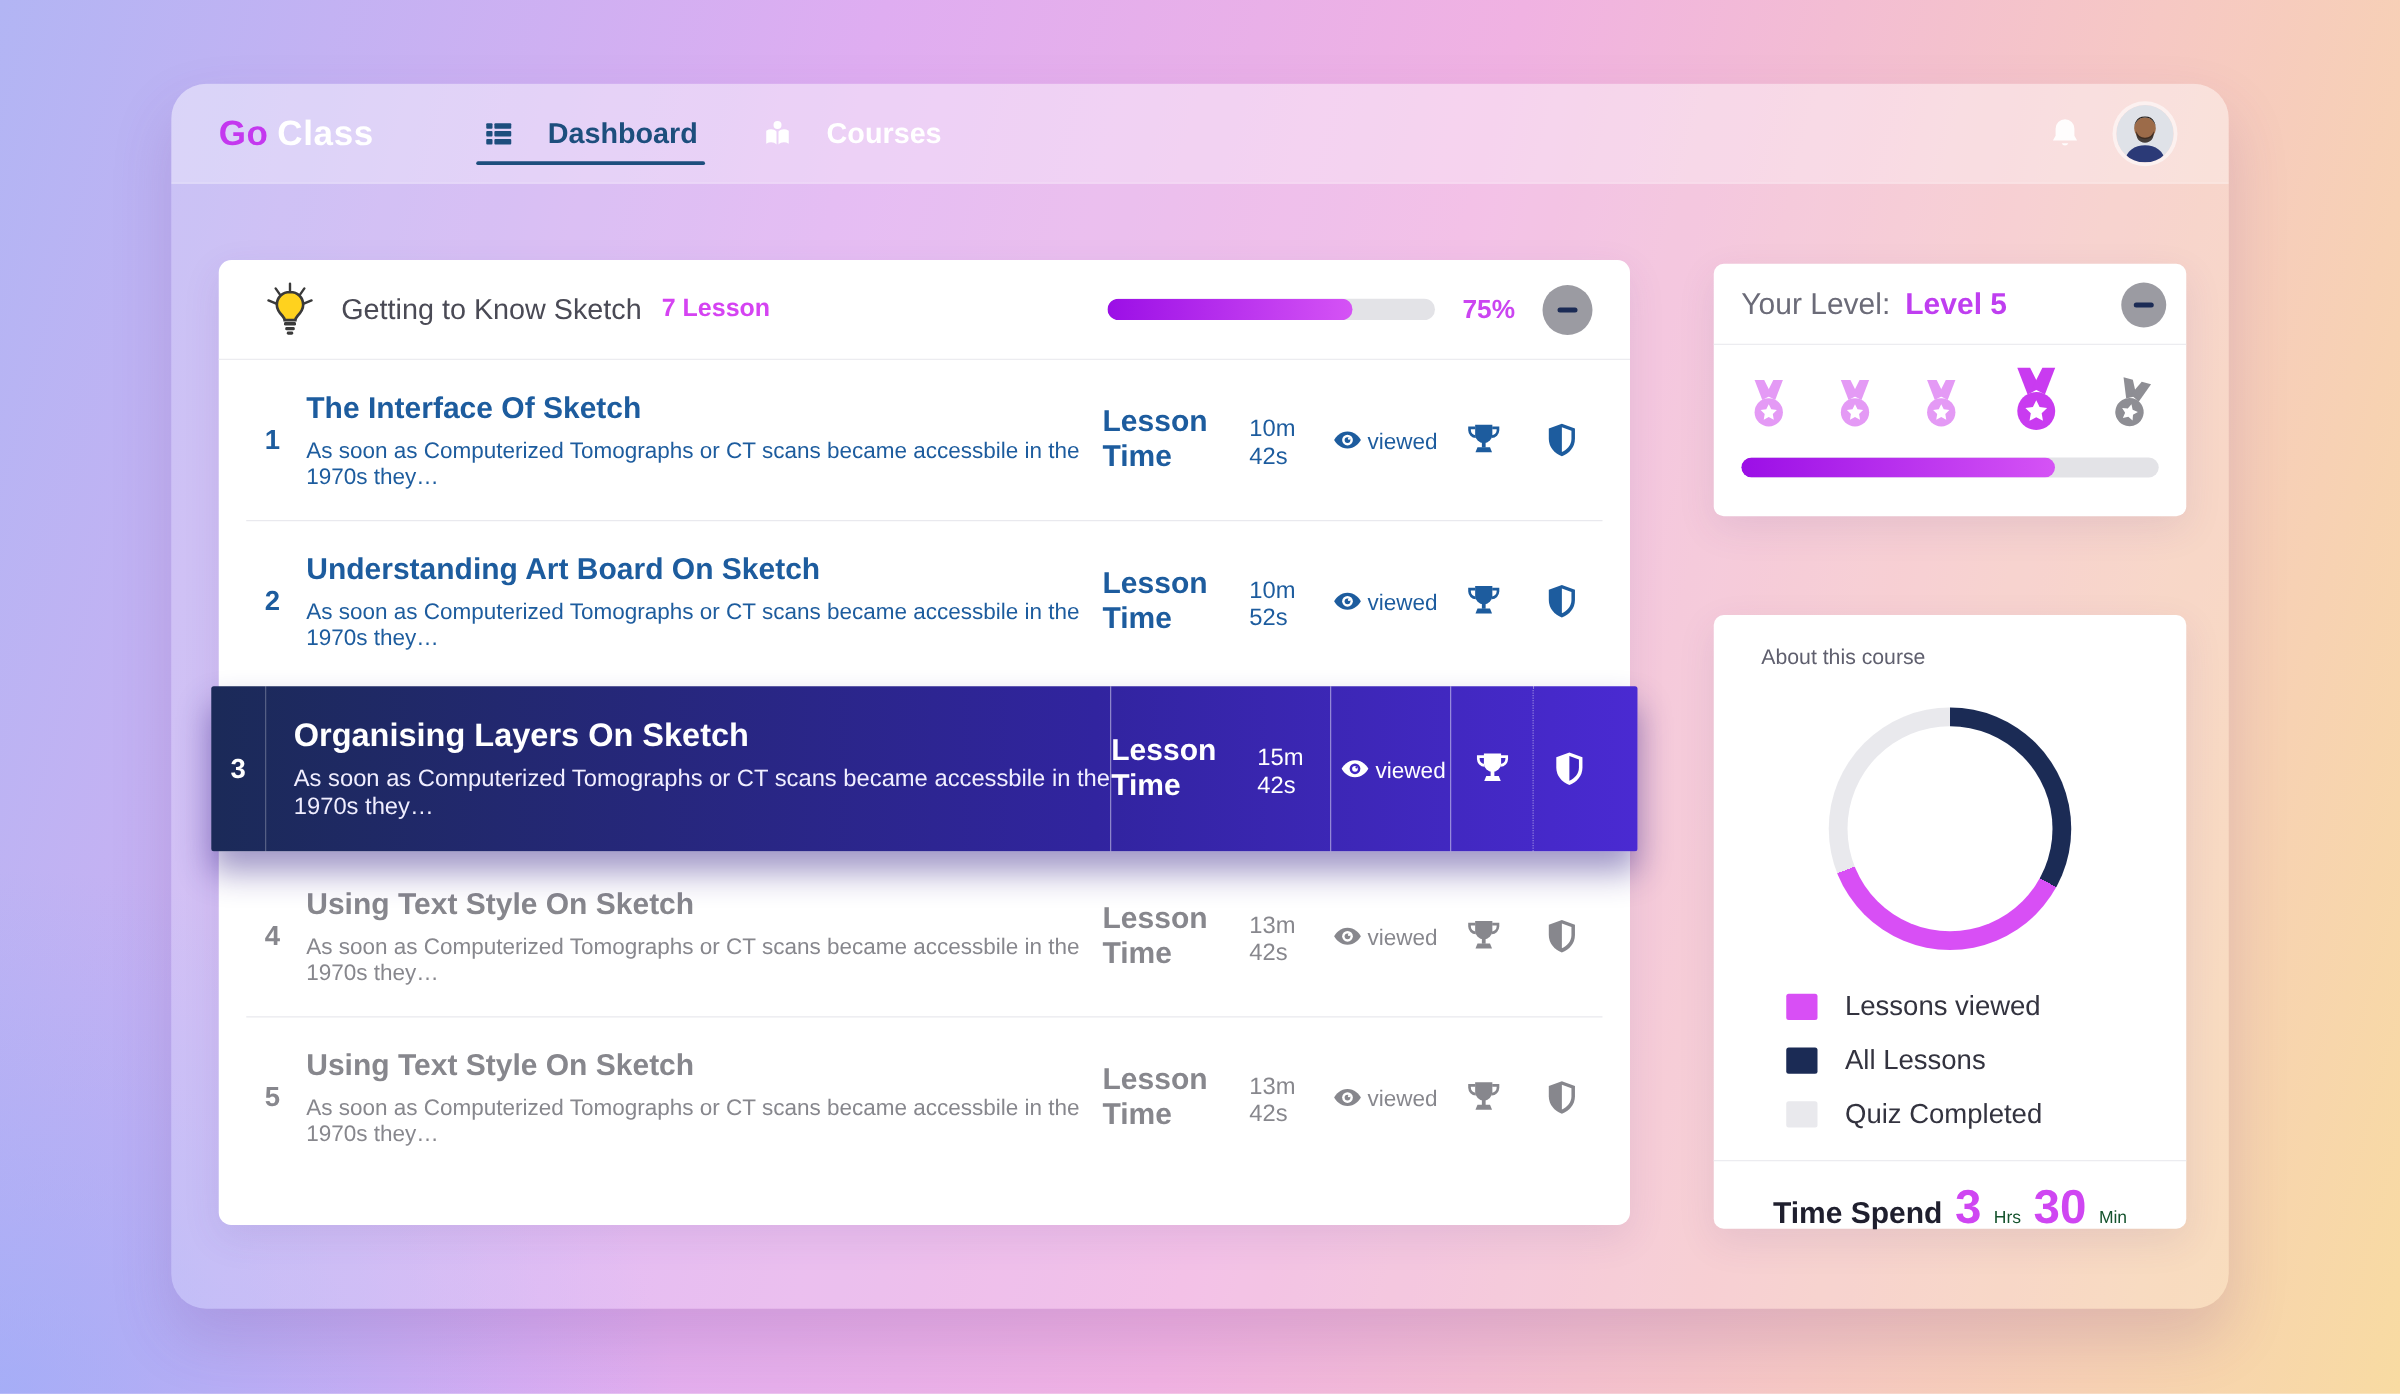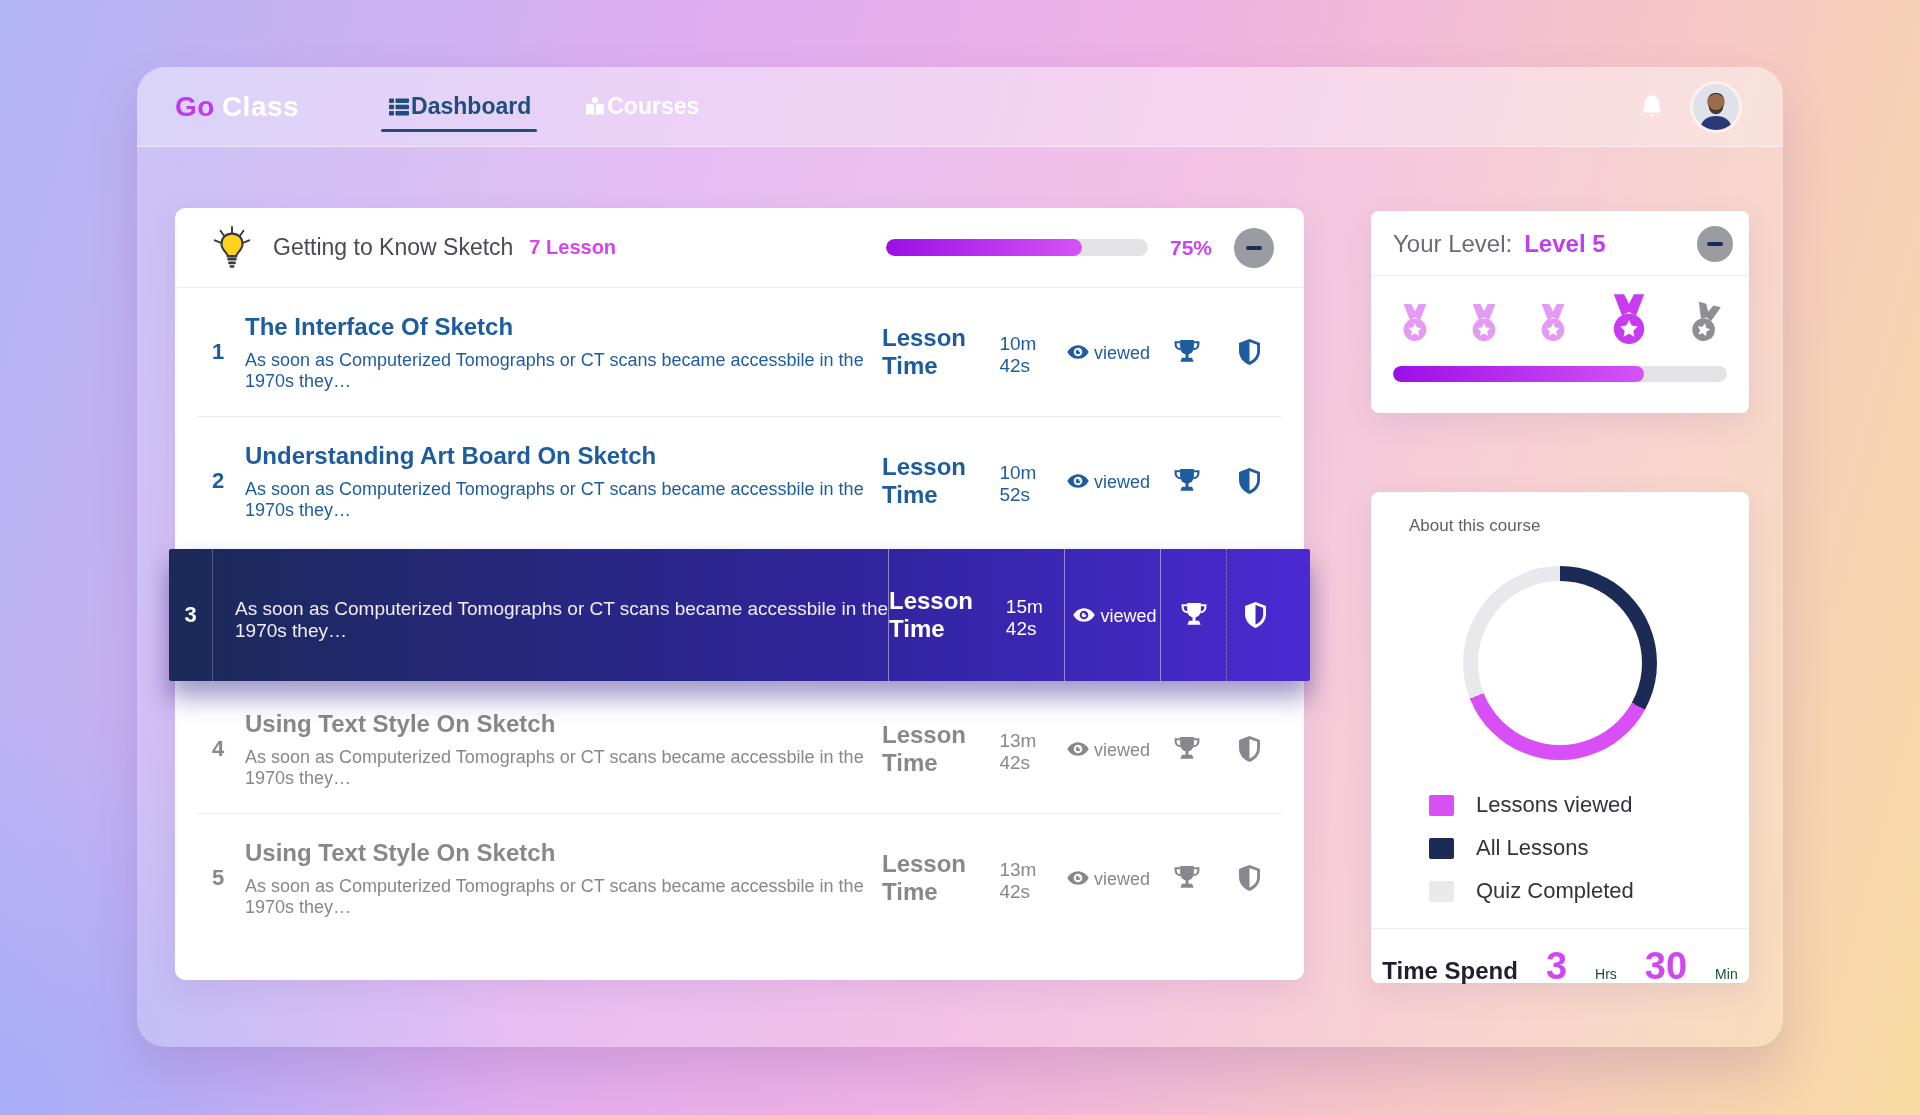--- a/index.html
+++ b/index.html
@@ -18,21 +18,21 @@
   
   .topbar {
     height:80px; display:flex; align-items:center; padding:0 44px 0 38px;
     background:rgba(255,255,255,.30); border-radius:28px 28px 0 0;
     border-bottom:1px solid rgba(255,255,255,.45);
   }
   .brand { font-size:28px; font-weight:800; letter-spacing:.5px; }
   .brand .go { color:#c438ef; }
   .brand .cls { color:#ffffff; margin-left:7px; }
   .nav { display:flex; align-items:center; margin-left:88px; gap:52px; height:100%; }
-  .nav-item { display:flex; align-items:center; gap:0; font-size:23px; font-weight:600;
+  .nav-item { display:flex; align-items:center; gap:27px; font-size:23px; font-weight:600;
     color:#ffffff; cursor:pointer; height:100%; position:relative; }
   .nav-item.active { color:#1d4e7d; }
   .nav-item.active::after { content:""; position:absolute; left:-6px; right:-6px; bottom:14px;
     height:3px; background:#1d4e7d; border-radius:2px; }
   .nav-item svg { width:24px; height:24px; }
   .top-right { margin-left:auto; display:flex; align-items:center; gap:28px; }
   .bell { width:26px; height:28px; color:rgba(255,255,255,.92); }
   .avatar { width:46px; height:46px; border-radius:50%; overflow:hidden;
     box-shadow:0 0 0 3px rgba(255,255,255,.55); }
   
@@ -115,21 +115,21 @@
   .about-card { position:absolute; left:1234px; top:425px; width:378px; height:491px;
     background:#fff; border-radius:8px; box-shadow:0 10px 30px rgba(90,60,140,.10); }
   .about-title { padding:24px 38px 0; font-size:17px; color:#5f5f6e; }
   .donut { width:194px; height:194px; border-radius:50%; margin:30px auto 0; position:relative; }
   .donut::after { content:""; position:absolute; inset:15px; border-radius:50%; background:#fff; }
   .legend { margin:32px 0 0 58px; display:flex; flex-direction:column; gap:17px; }
   .legend-item { display:flex; align-items:center; gap:22px; }
   .swatch { width:25px; height:21px; border-radius:2px; }
   .legend-label { font-size:22px; color:#33333f; }
   .about-foot { margin-top:24px; border-top:1px solid #ececf0; padding:16px 0 0;
-    display:flex; align-items:baseline; justify-content:center; gap:28px; }
+    display:flex; align-items:baseline; justify-content:center; gap:10px; }
   .ts-label { font-size:24px; font-weight:700; color:#1f1f2e; }
   .ts-big { font-size:38px; font-weight:600; color:#cf46f2; }
   .ts-unit { font-size:14px; color:#14532d; }
   svg { display:block; }
 </style>
 </head>
 <body>
 
 <svg width="0" height="0" style="position:absolute">
   <symbol id="i-list" viewBox="0 0 24 24">
@@ -294,20 +294,21 @@
         <div class="cell shield">
           <svg class="shield-ic" fill="currentColor">
               <use href="#i-shield"></use>
             </svg>
         </div>
       </div>
 
       <div class="row row--active">
         <div class="num">3</div>
         <div class="txt">
+          <div class="title">Organising Layers On Sketch</div>
           <div class="desc">As soon as Computerized Tomographs or CT scans became accessbile in the 1970s they…</div>
         </div>
         <div class="cell time">
           <div class="time-label">Lesson Time</div>
           <div class="time-val">15m 42s</div>
         </div>
         <div class="cell viewed">
           <svg class="eye" fill="currentColor">
               <use href="#i-eye"></use>
             </svg>

